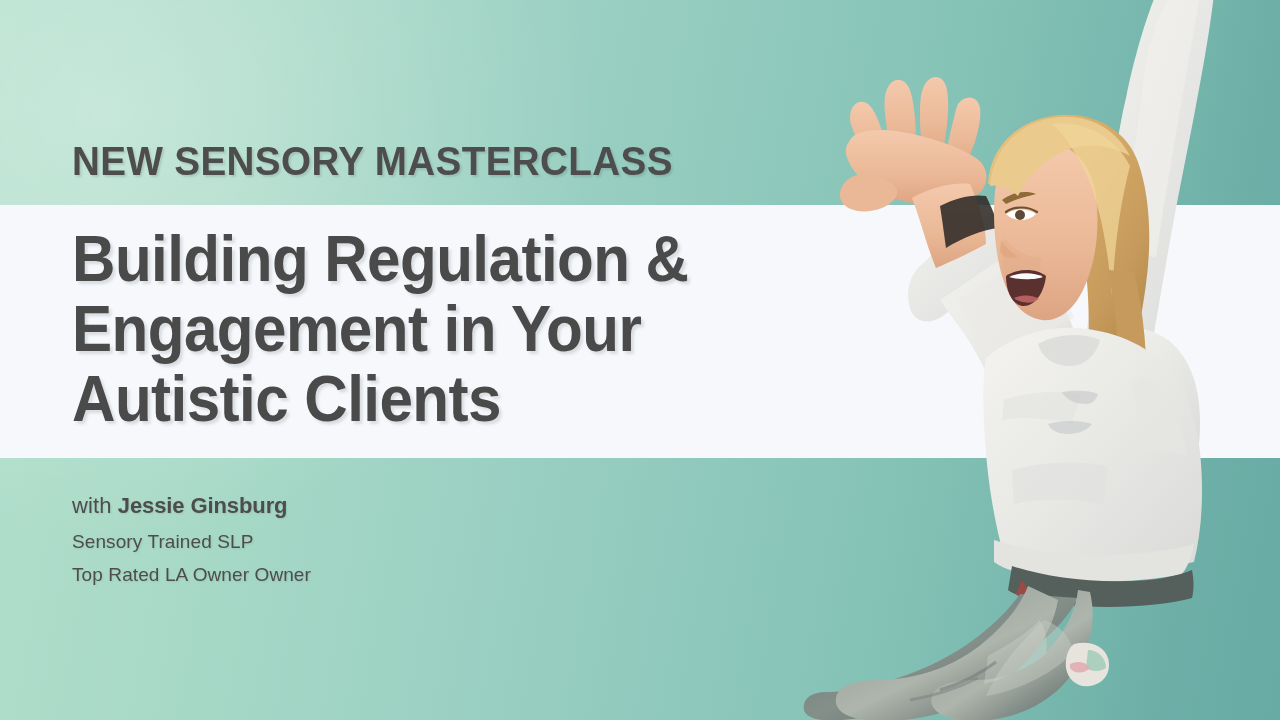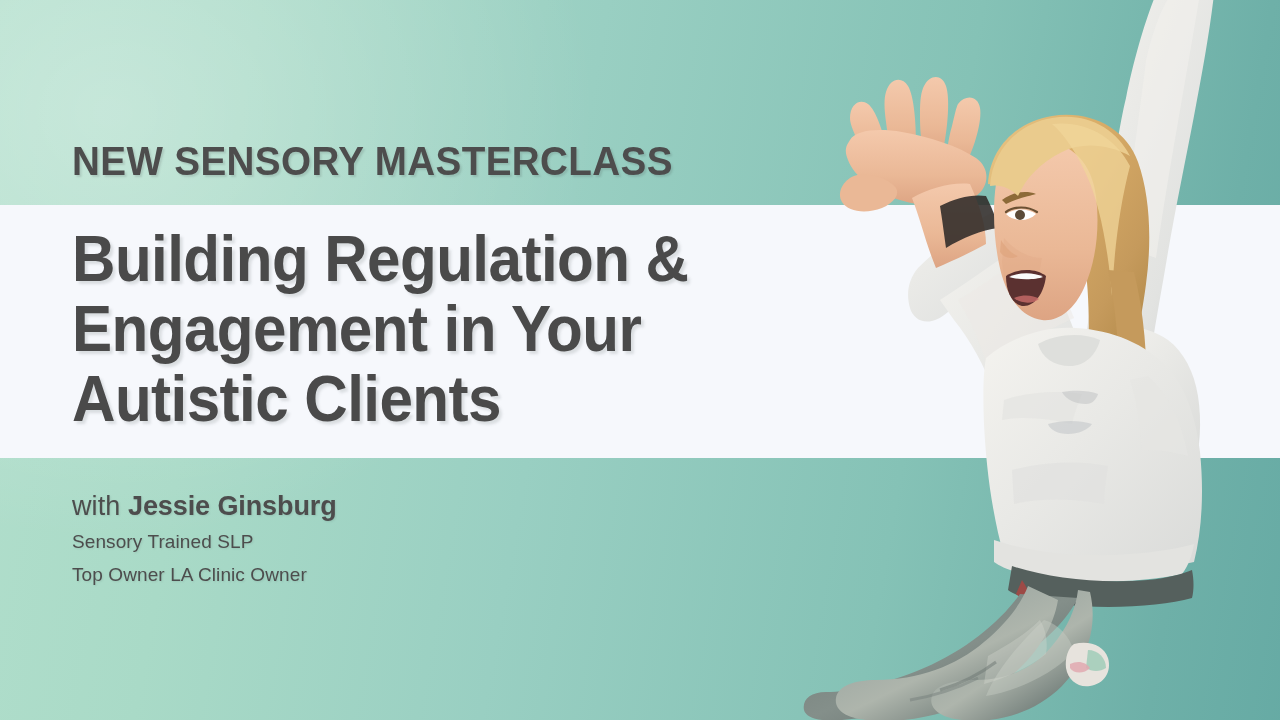--- a/index.html
+++ b/index.html
@@ -82,21 +82,21 @@
   .headline .ln { display: block; white-space: nowrap; }
 
   
   .presenter {
     position: absolute;
     left: 72px;
     top: 487px;
     color: #4d4d4d;
   }
   .presenter-line {
-    font-size: 27px;
+    font-size: 22px;
     line-height: 38px;
     font-weight: normal;
     white-space: nowrap;
     text-shadow: 1px 1px 2px rgba(60,80,75,0.13);
   }
   .presenter-line.lead { letter-spacing: 0.1px; }
   .presenter-name {
     font-weight: bold;
     letter-spacing: -0.1px;
   }
@@ -133,21 +133,21 @@
 
   <div class="headline">
     <span class="ln">Building Regulation &amp;</span>
     <span class="ln">Engagement in Your</span>
     <span class="ln">Autistic Clients</span>
   </div>
 
   <div class="presenter">
     <div class="presenter-line lead"><span>with </span><span class="presenter-name">Jessie Ginsburg</span></div>
     <div class="presenter-cred">Sensory Trained SLP</div>
-    <div class="presenter-cred">Top Owner LA Clinic Owner</div>
+    <div class="presenter-cred">Top Rated LA Owner Owner</div>
   </div>
 
   <div class="photo">
     <svg viewBox="0 0 490 720" xmlns="http://www.w3.org/2000/svg" aria-hidden="true">
       <defs>
         <linearGradient id="sweatG" x1="0" y1="0" x2="1" y2="1">
           <stop offset="0%" stop-color="#f4f3ef"></stop>
           <stop offset="45%" stop-color="#e9e9e6"></stop>
           <stop offset="100%" stop-color="#dadbd9"></stop>
         </linearGradient>

